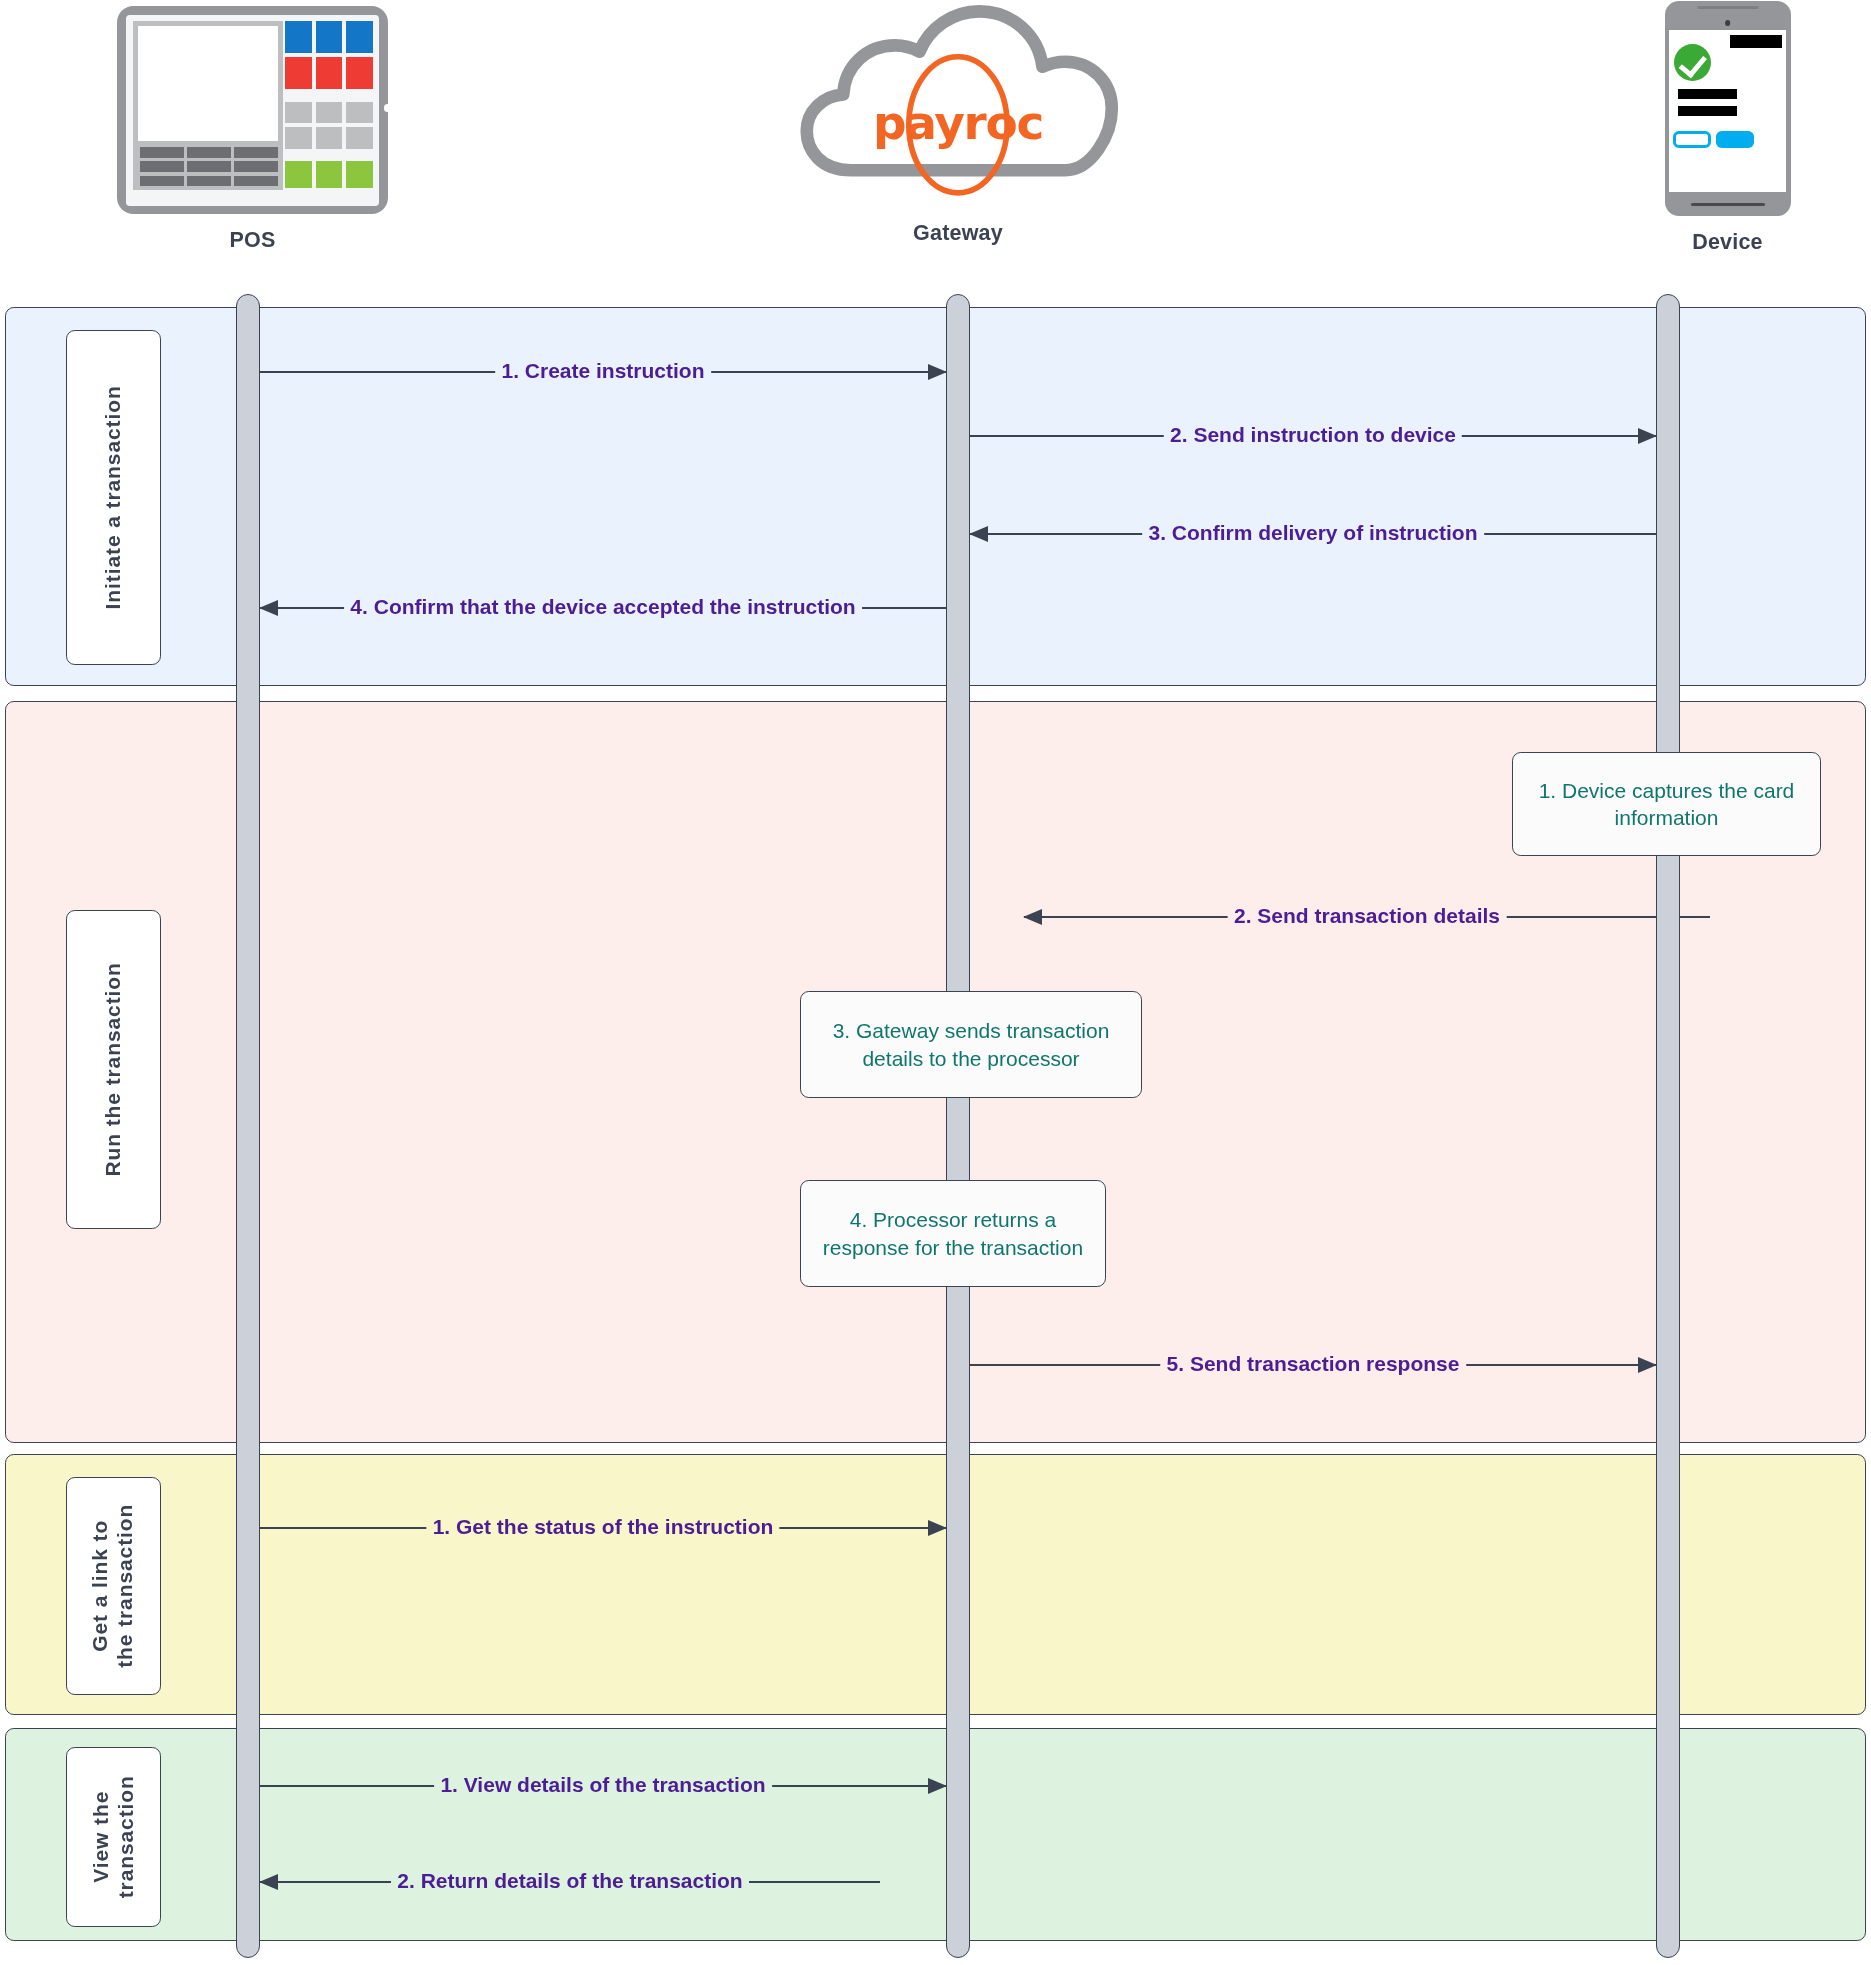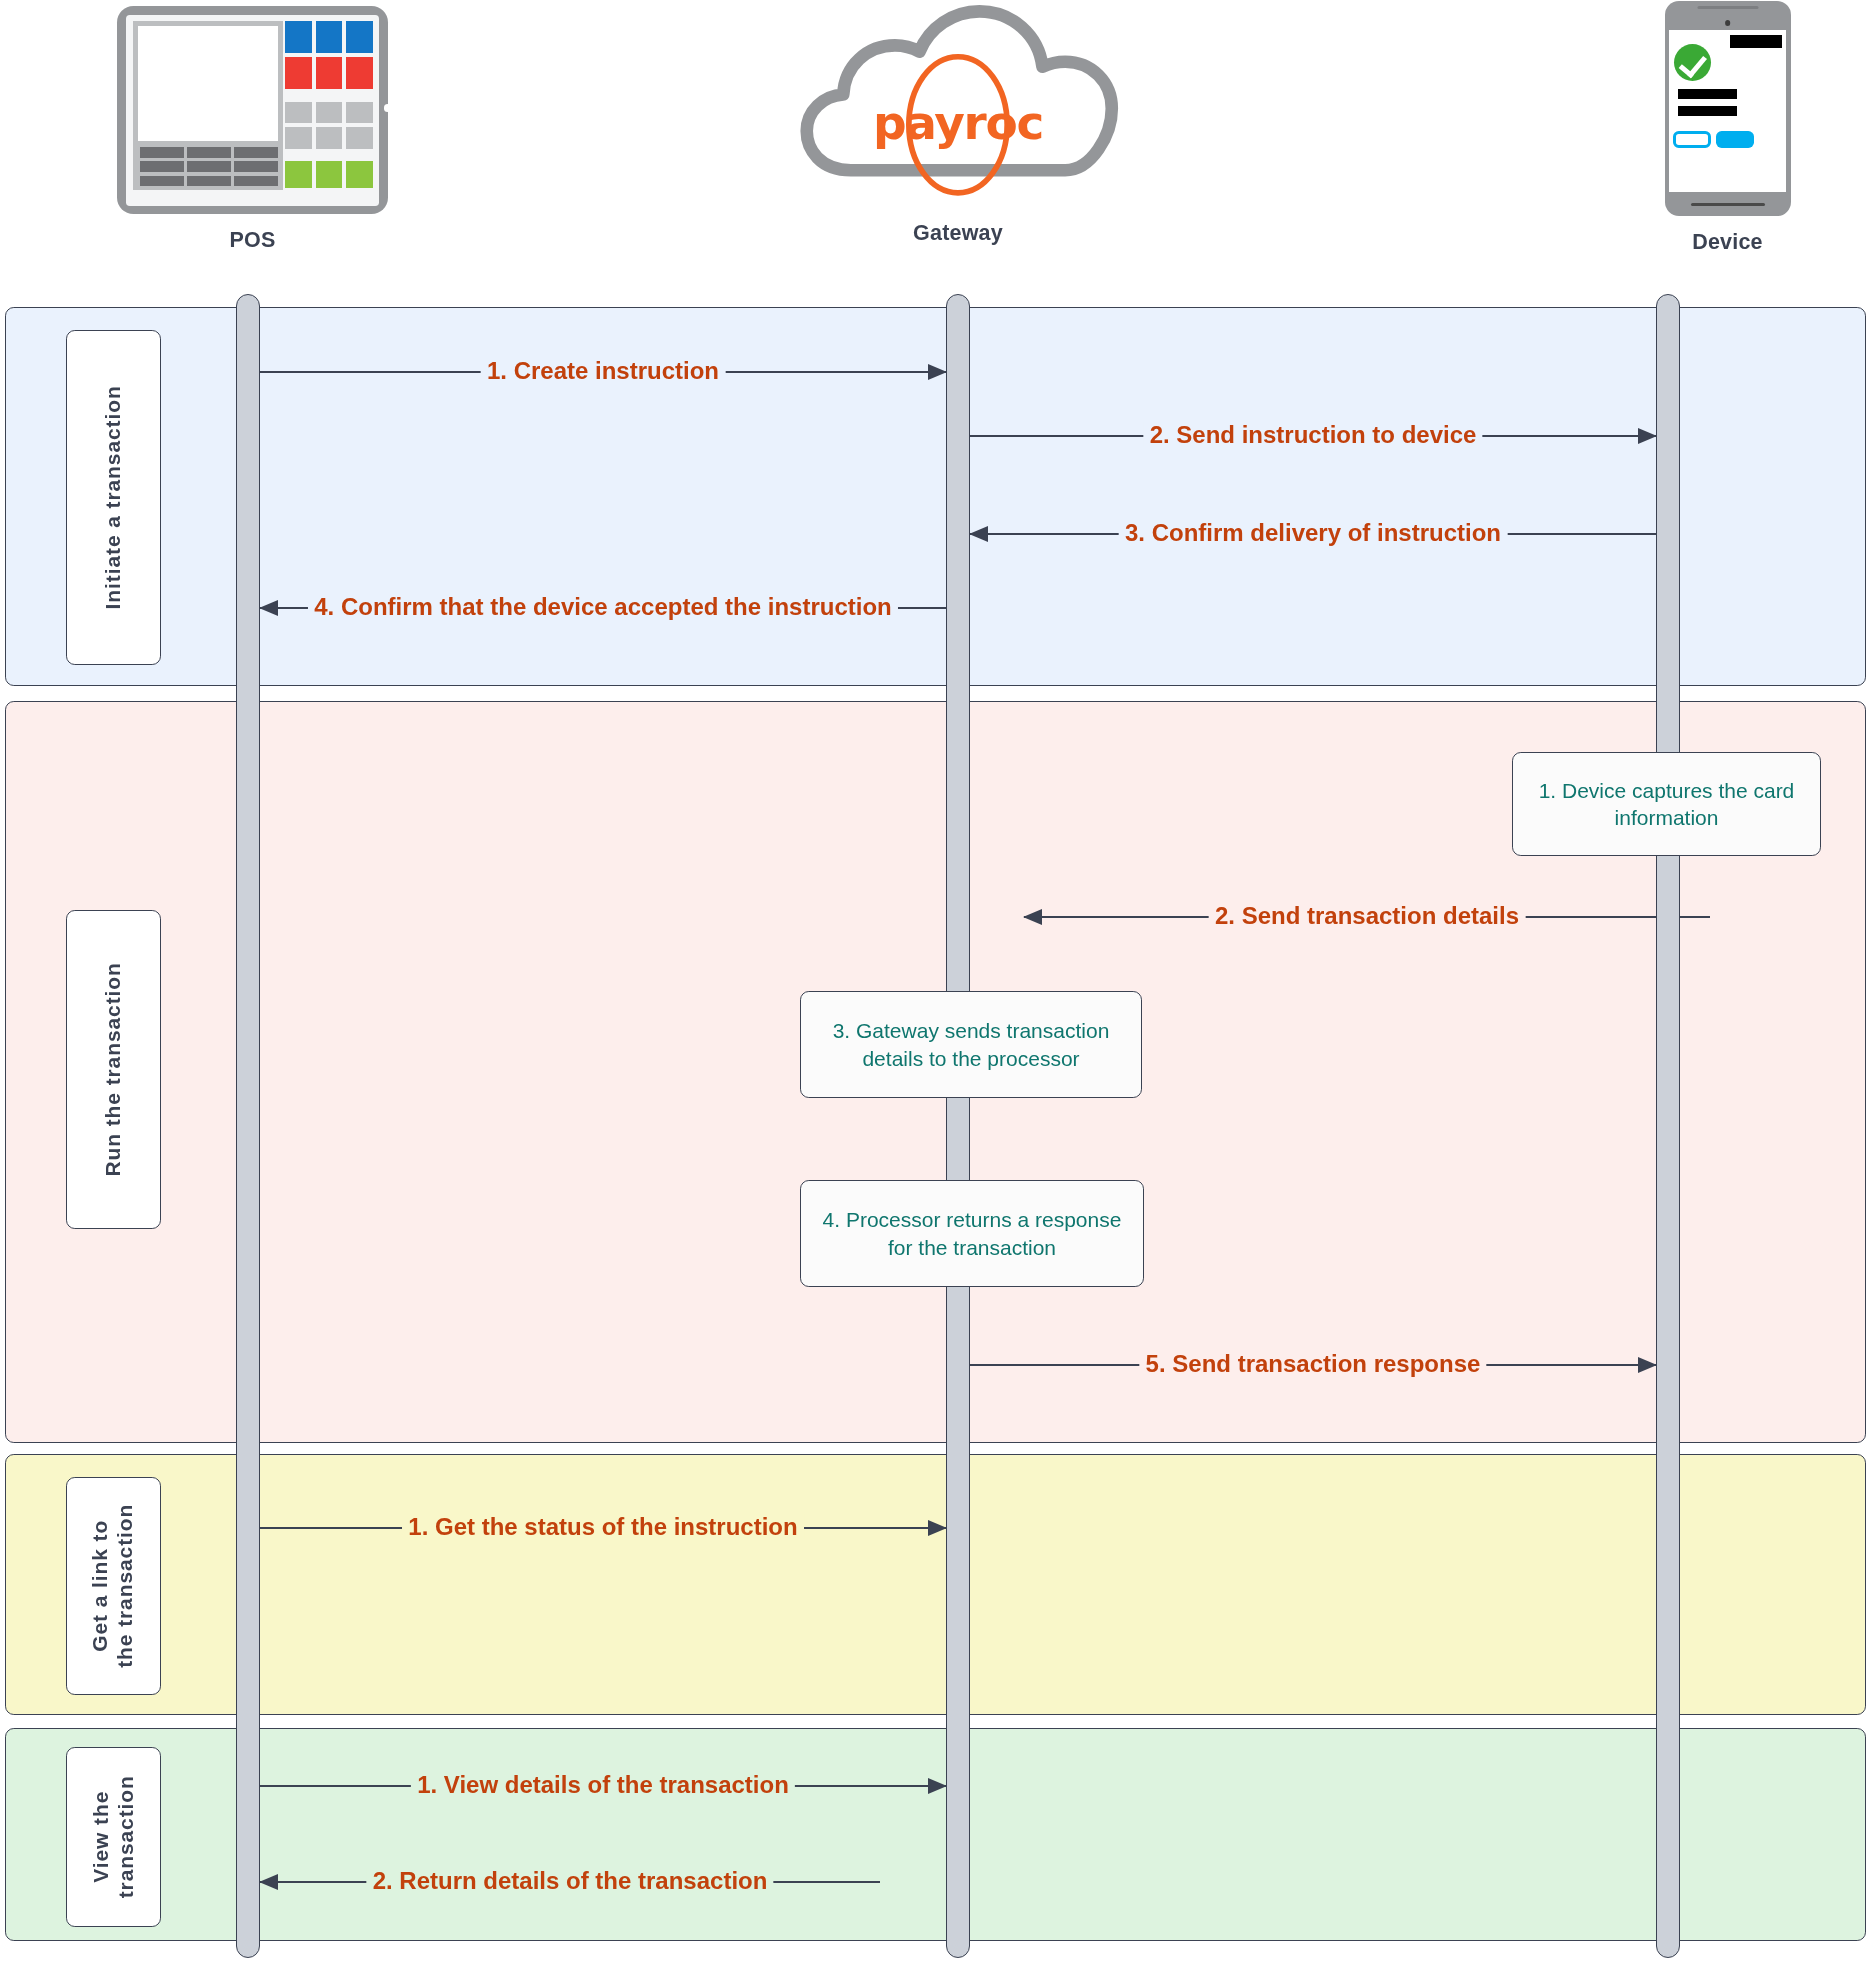--- a/index.html
+++ b/index.html
@@ -256,23 +256,23 @@
   .msg.left .head {
     left: -0.6px;
     border-right: 19px solid #3b4252;
   }
   .msg .caption {
     position: absolute;
     left: 50%;
     transform: translateX(-50%);
     top: -0.6px;
     padding: 0 6.3px;
-    font-size: 24px;
+    font-size: 21px;
     font-weight: bold;
-    color: #c2410c;
+    color: #4c1d95;
     white-space: nowrap;
     line-height: 25px;
   }
   .msg.on-blue .caption   { background: #eaf2fd; }
   .msg.on-pink .caption   { background: #fdeeec; }
   .msg.on-yellow .caption { background: #f9f7c9; }
   .msg.on-green .caption  { background: #ddf3df; }
 
   
   .note {
@@ -436,21 +436,21 @@
   <div class="msg left on-pink" style="left:1024px; width:686px; top:904px;">
     <div class="line"></div>
     <div class="head"></div>
     <div class="caption">2. Send transaction details</div>
   </div>
 
   <div class="note" style="left:800px; top:991px; width:342px; height:107px;">
     <span>3. Gateway sends transaction details to the processor</span>
   </div>
 
-  <div class="note" style="left:800px; top:1180px; width:344px; height:107px;">
+  <div class="note" style="left:800px; top:1180px; width:306px; height:107px;">
     <span>4. Processor returns a response for the transaction</span>
   </div>
 
   <div class="msg right on-pink" style="left:970px; width:686px; top:1352px;">
     <div class="line"></div>
     <div class="head"></div>
     <div class="caption">5. Send transaction response</div>
   </div>
 
   <div class="msg right on-yellow" style="left:260px; width:686px; top:1515px;">

